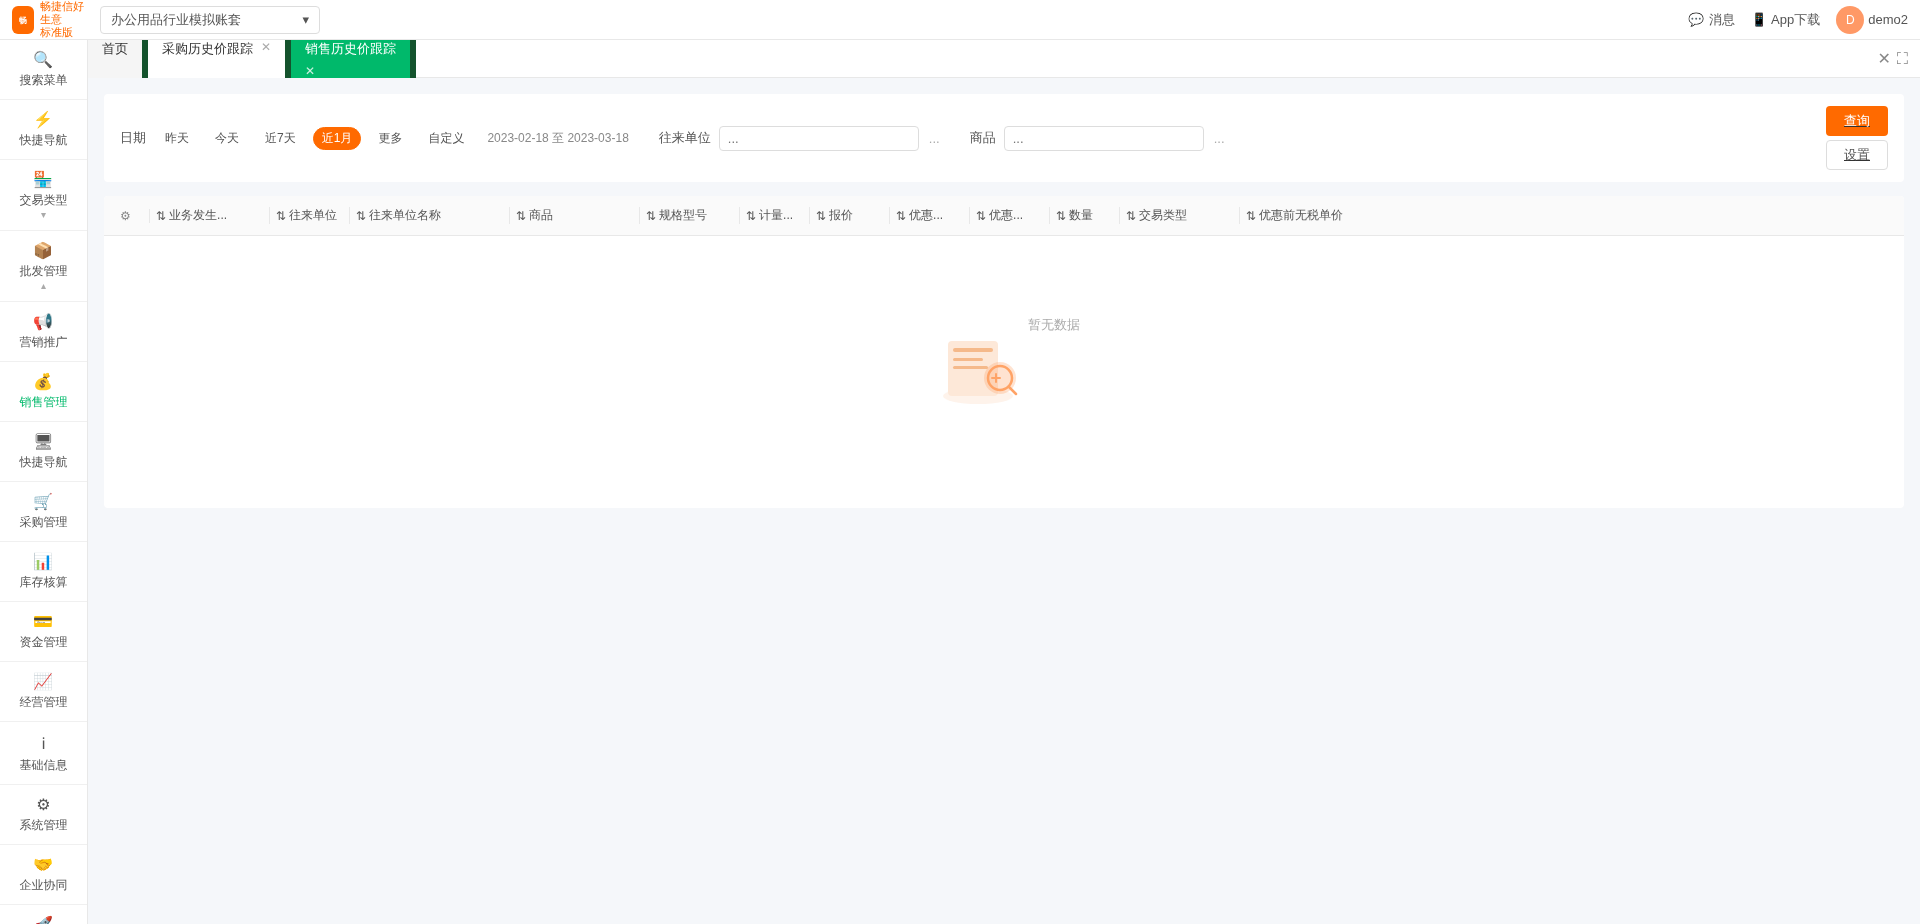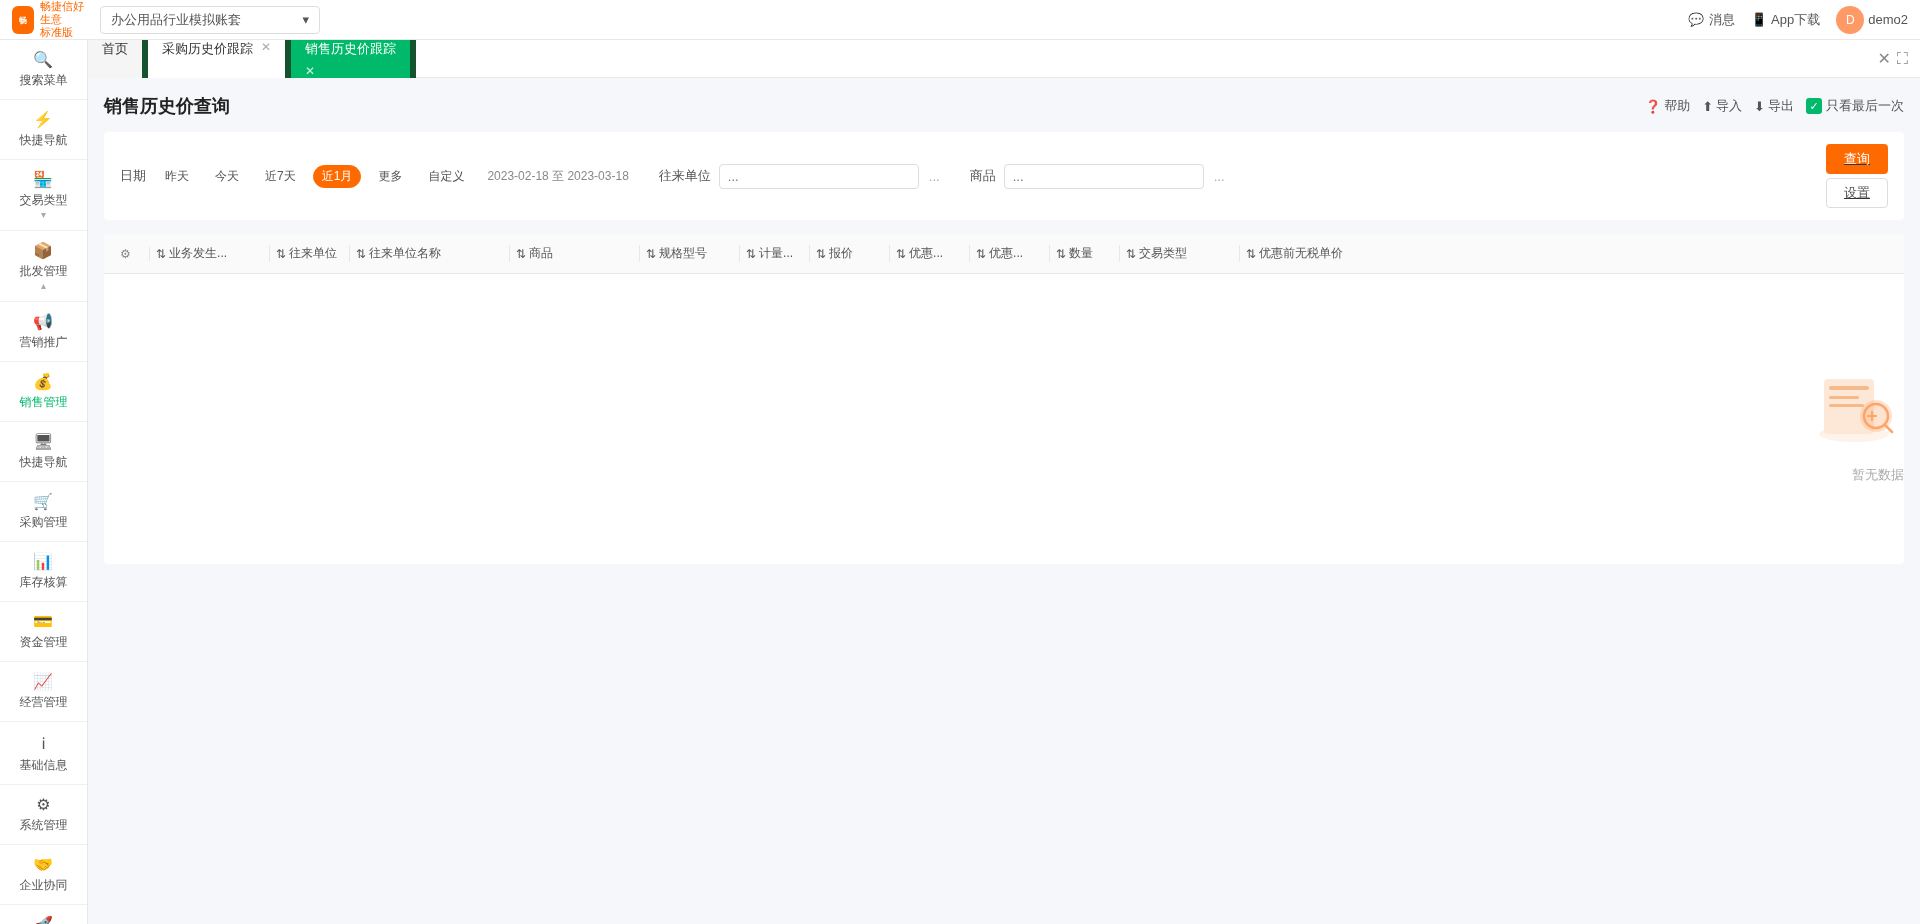--- a/index.html
+++ b/index.html
@@ -353,22 +353,22 @@
     .col-price { width: 80px; }
     .col-discount1 { width: 80px; }
     .col-discount2 { width: 80px; }
     .col-qty { width: 70px; }
     .col-trade-type { width: 120px; }
     .col-tax-price { flex: 1; }
 
     
     .empty-state {
       display: flex;
-      flex-direction: column;
-      align-items: flex-end;
+      flex-direction: row;
+      align-items: flex-start;
       justify-content: center;
       padding: 80px 0;
     }
     .empty-icon {
       width: 100px;
       height: 100px;
       margin-bottom: 12px;
     }
     .empty-text {
       font-size: 13px;
@@ -494,41 +494,20 @@
         <span class="close-btn">✕</span>
       </div>
       <div class="tabs-actions">
         <span title="关闭">✕</span>
         <span title="全屏">⛶</span>
       </div>
     </div>
 
     <div class="page-content">
 
-      <div class="page-header">
-        <h2 class="page-title">销售历史价查询</h2>
-        <div class="page-actions">
-          <div class="action-item">
-            <span>❓</span>
-            <span>帮助</span>
-          </div>
-          <div class="action-item">
-            <span>⬆</span>
-            <span>导入</span>
-          </div>
-          <div class="action-item">
-            <span>⬇</span>
-            <span>导出</span>
-          </div>
-          <div class="only-last-check">
-            <div class="checkbox-custom">✓</div>
-            <span>只看最后一次</span>
-          </div>
-        </div>
-      </div>
 
       <div class="filter-area">
         <div class="filter-row">
           <span class="filter-label">日期</span>
           <div class="date-btns">
             <span class="date-btn">昨天</span>
             <span class="date-btn">今天</span>
             <span class="date-btn">近7天</span>
             <span class="date-btn active">近1月</span>
             <span class="date-btn">更多</span>

